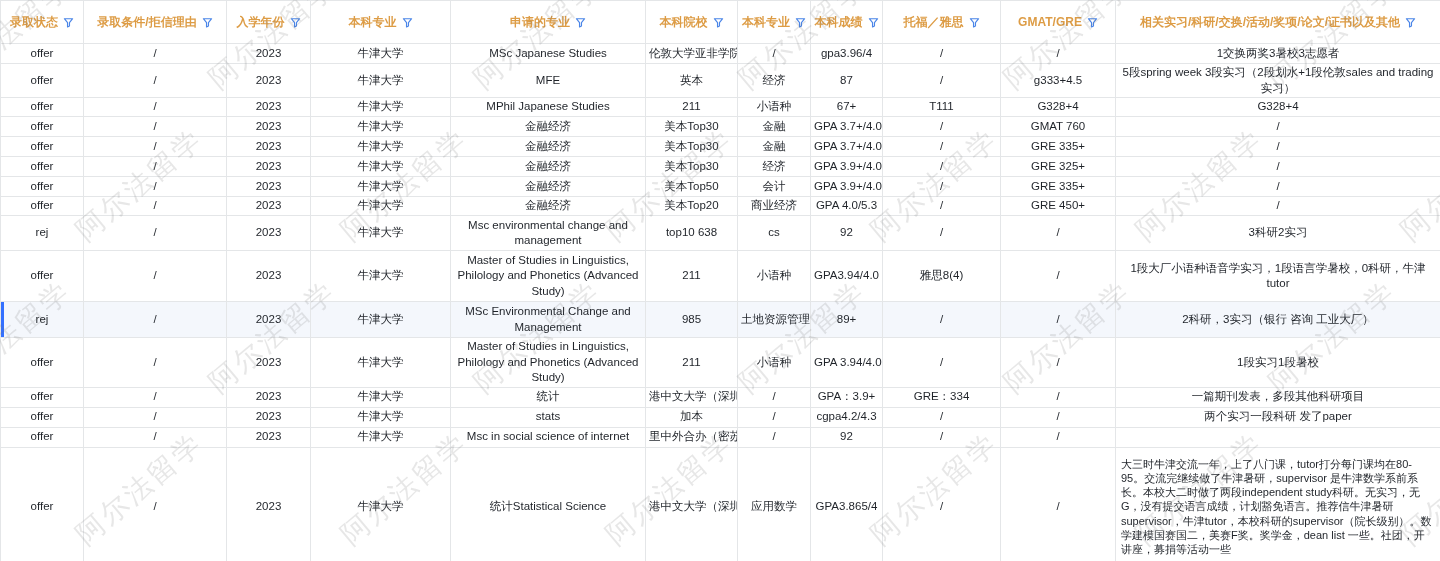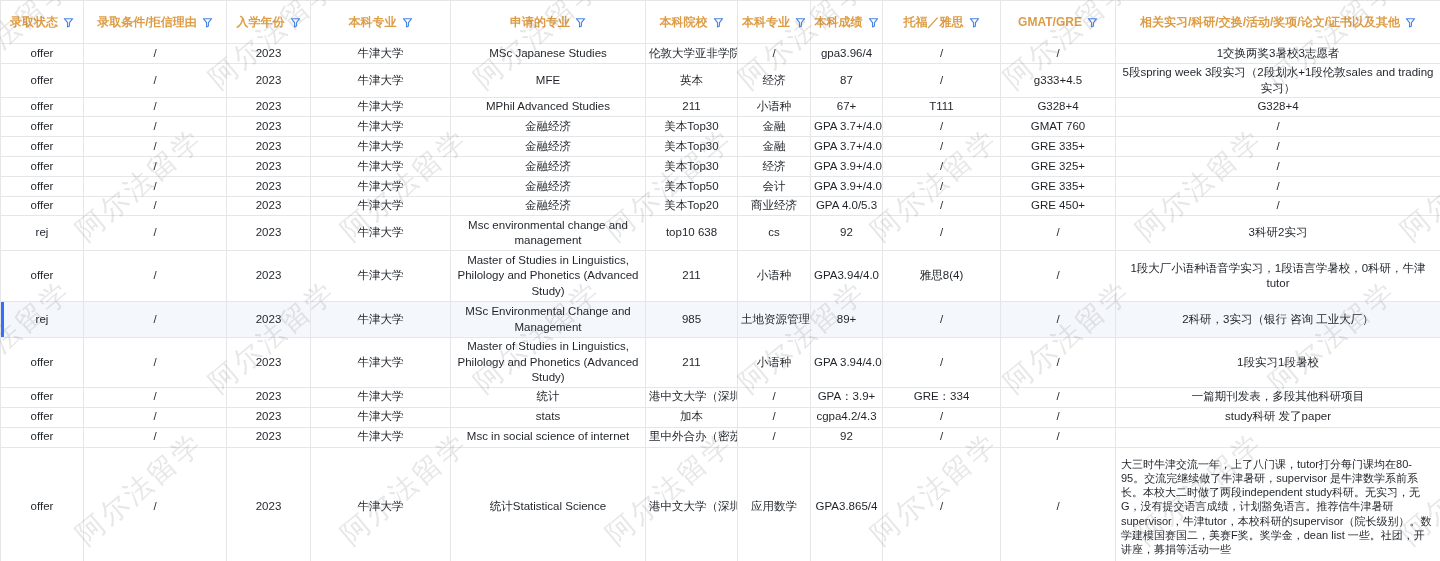--- a/index.html
+++ b/index.html
@@ -228,21 +228,21 @@
           <td>87</td>
           <td>/</td>
           <td>g333+4.5</td>
           <td class="wrap">5段spring week 3段实习（2段划水+1段伦敦sales and trading实习）</td>
         </tr>
         <tr style="height: 19px;">
           <td>offer</td>
           <td>/</td>
           <td>2023</td>
           <td>牛津大学</td>
-          <td class="wrap">MPhil Advanced Studies</td>
+          <td class="wrap">MPhil Japanese Studies</td>
           <td>211</td>
           <td>小语种</td>
           <td>67+</td>
           <td>T111</td>
           <td>G328+4</td>
           <td class="wrap">G328+4</td>
         </tr>
         <tr style="height: 20px;">
           <td>offer</td>
           <td>/</td>
@@ -377,21 +377,21 @@
           <td>offer</td>
           <td>/</td>
           <td>2023</td>
           <td>牛津大学</td>
           <td class="wrap">stats</td>
           <td>加本</td>
           <td>/</td>
           <td>cgpa4.2/4.3</td>
           <td>/</td>
           <td>/</td>
-          <td class="wrap">study科研 发了paper</td>
+          <td class="wrap">两个实习一段科研 发了paper</td>
         </tr>
         <tr style="height: 20px;">
           <td>offer</td>
           <td>/</td>
           <td>2023</td>
           <td>牛津大学</td>
           <td class="wrap">Msc in social science of internet</td>
           <td>里中外合办（密苏</td>
           <td>/</td>
           <td>92</td>

